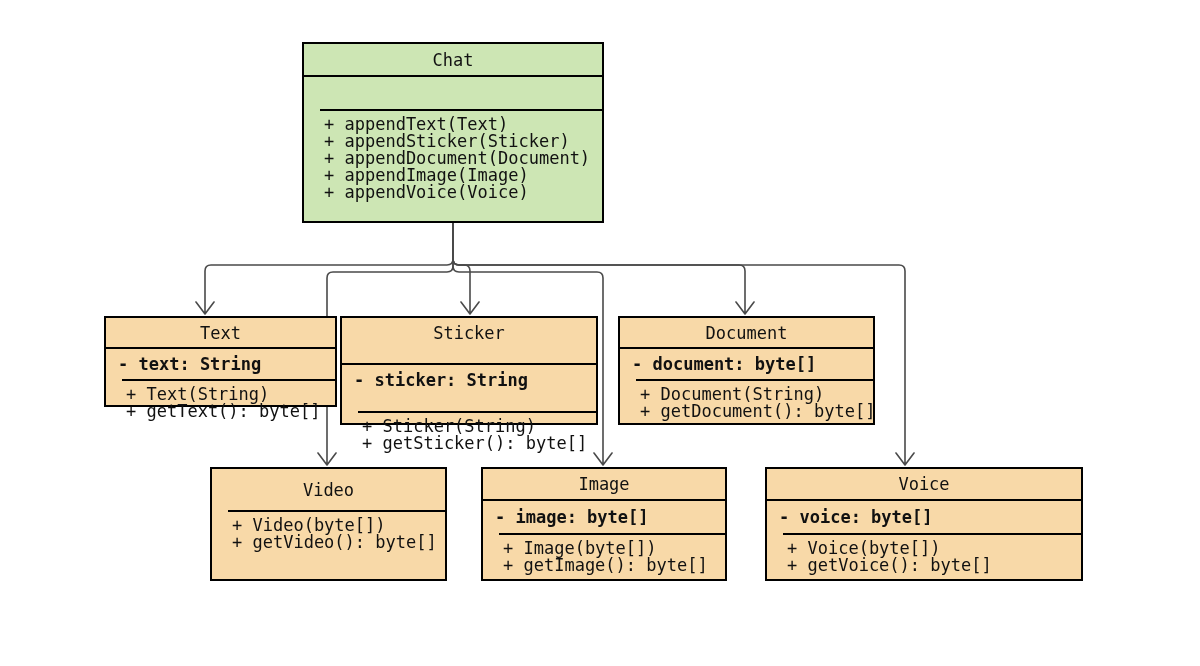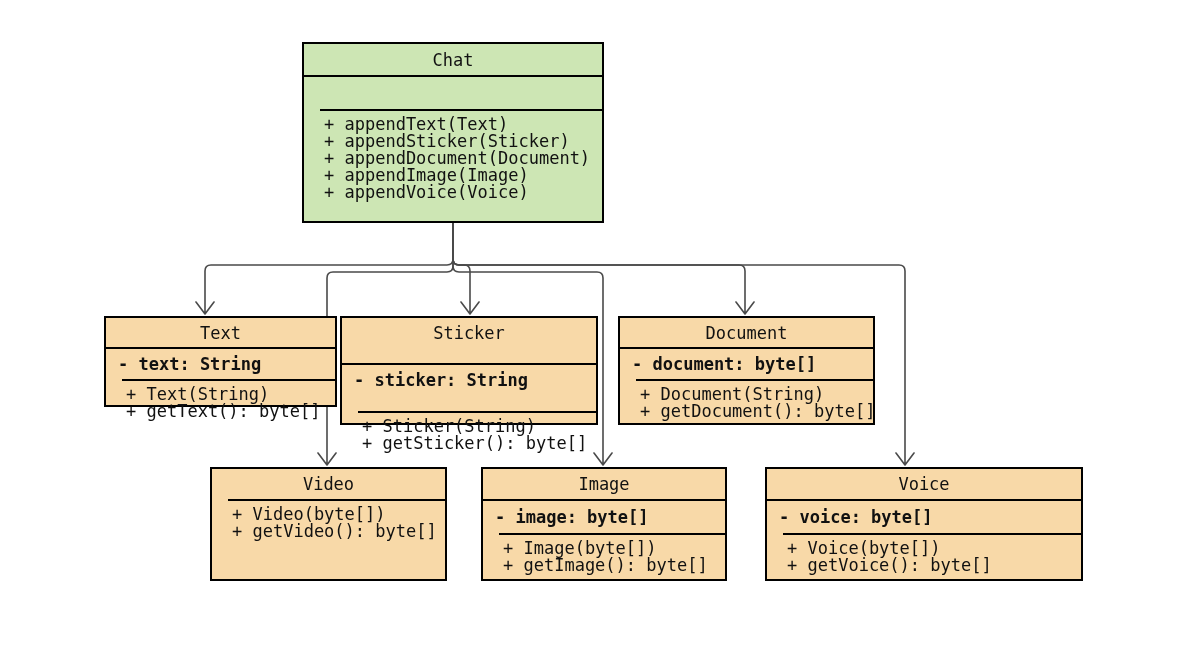--- a/index.html
+++ b/index.html
@@ -107,21 +107,21 @@
     <div class="cb-attrs" style="height:32px">
       <div class="line">- document: byte[]</div>
     </div>
     <div class="cb-methods">
       <div class="line">+ Document(String)</div>
       <div class="line">+ getDocument(): byte[]</div>
     </div>
   </div>
 
   <div class="class-box child" style="left:210px; top:467px; width:237px; height:114px;">
-    <div class="cb-title" style="height:30px">Video</div>
+    <div class="cb-title" style="height:41px">Video</div>
     <div class="cb-methods">
       <div class="line">+ Video(byte[])</div>
       <div class="line">+ getVideo(): byte[]</div>
     </div>
   </div>
 
   <div class="class-box child" style="left:481px; top:467px; width:246px; height:114px;">
     <div class="cb-title" style="height:30px">Image</div>
     <div class="cb-attrs" style="height:34px">
       <div class="line">- image: byte[]</div>

